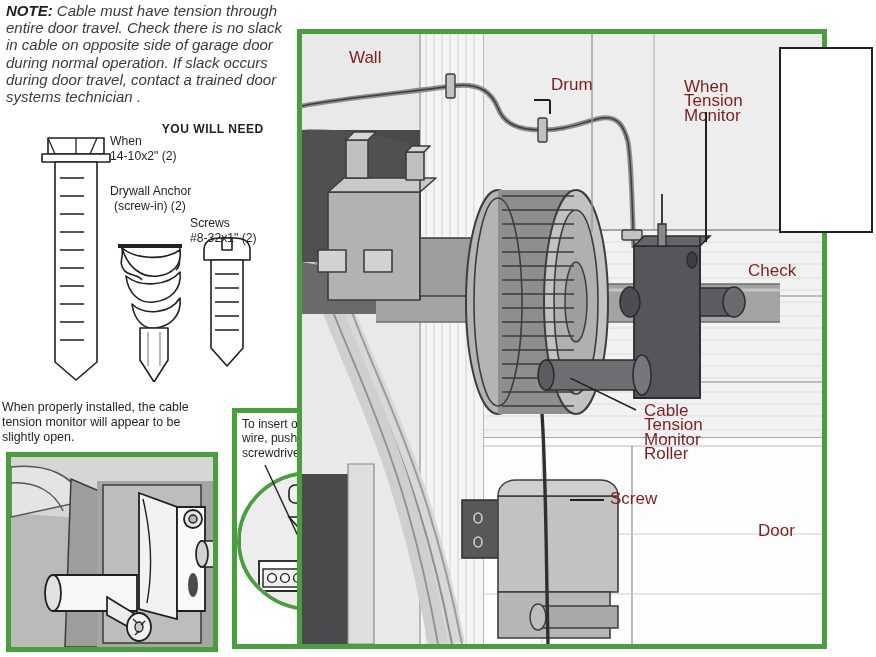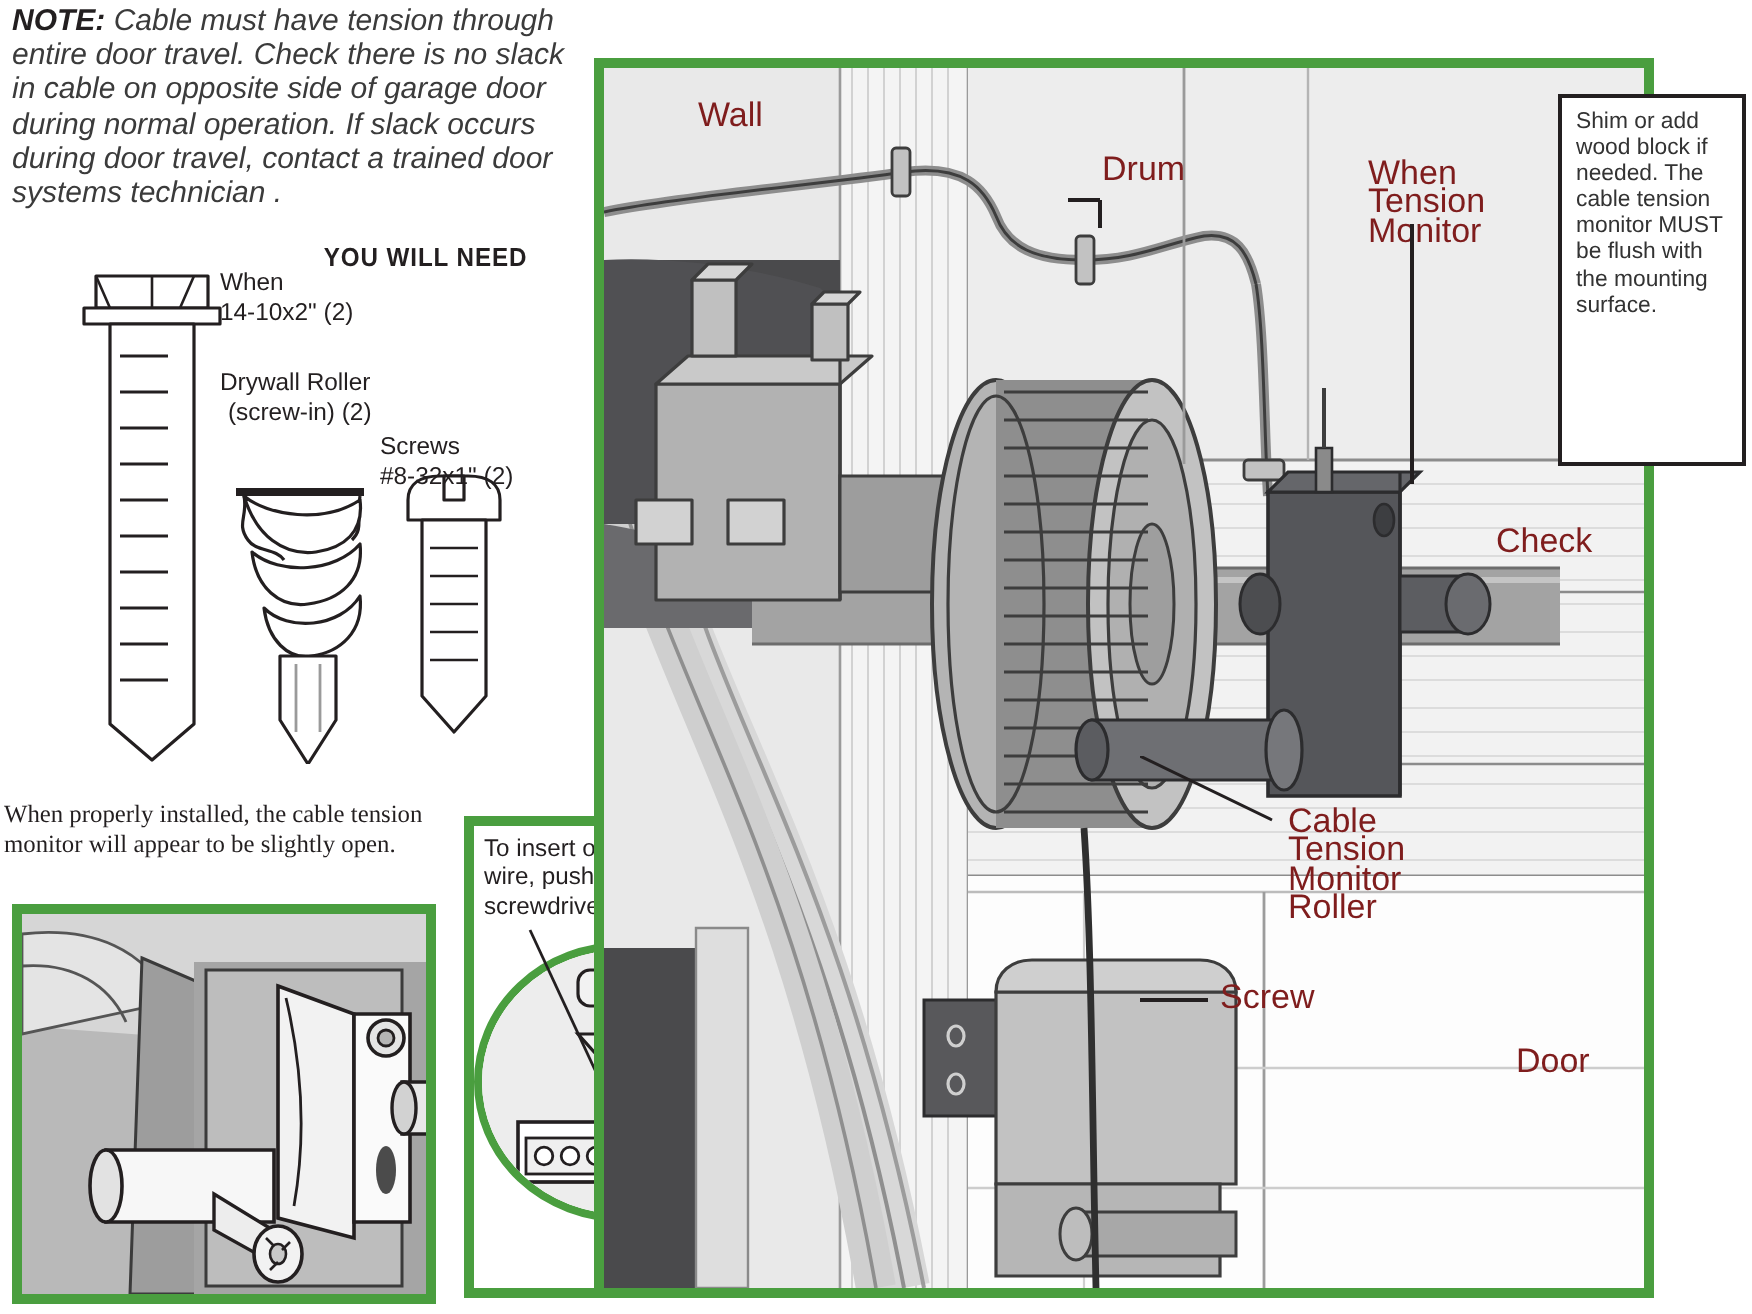--- a/index.html
+++ b/index.html
@@ -14,21 +14,21 @@
 
   
   #ywn{left:6px;top:112px;width:262px;display:flex;align-items:flex-end;gap:9px;flex-direction:column;}
   #ywn .rule{height:2px;background:#231f20;flex:1;}
   #ywn .ttl{font-size:13px;font-weight:bold;letter-spacing:.5px;
             transform:scaleX(.93);transform-origin:center;white-space:nowrap;}
 
   .hwlabel{font-size:12.2px;line-height:14.6px;color:#231f20;}
 
   
-  #photocap{left:2px;top:400px;width:216px;font-size:12.4px;line-height:15.2px;font-family:Liberation Serif, serif;}
+  #photocap{left:2px;top:400px;width:216px;font-size:12.4px;line-height:15.2px;}
 
   
   .greenpanel{border:5px solid #4a9e3f;box-sizing:border-box;background:#e9e9e9;}
 
   #mainpanel{left:297px;top:29px;width:530px;height:620px;overflow:hidden;}
   #photopanel{left:6px;top:452px;width:212px;height:200px;overflow:hidden;}
   #detailpanel{left:232px;top:408px;width:214px;height:241px;overflow:hidden;background:#fff;}
 
   
   #callout{left:779px;top:47px;width:94px;height:186px;background:#fff;
@@ -93,21 +93,21 @@
     <path d="M193 142 h24 M193 156 h24 M193 170 h24 M193 184 h24 M193 198 h24"></path>
   </g>
 </svg>
 </div>
 
 <div class="hwlabel abs" style="left:110px;top:134px;">
   <div>When</div>
   <div>14-10x2" (2)</div>
 </div>
 <div class="hwlabel abs" style="left:110px;top:184px;">
-  <div>Drywall Roller</div>
+  <div>Drywall Anchor</div>
   <div style="padding-left:4px;">(screw-in) (2)</div>
 </div>
 <div class="hwlabel abs" style="left:190px;top:216px;">
   <div>Screws</div>
   <div>#8-32x1" (2)</div>
 </div>
 
 <div id="photocap" class="abs">When properly installed, the cable tension monitor will appear to be slightly open.</div>
 
 <div id="photopanel" class="greenpanel abs">
@@ -364,14 +364,13 @@
       <path d="M0 0 L66 32" stroke="#231f20" stroke-width="1.5" fill="none"></path>
     </svg>
 </div>
 
 <div class="dlabel abs" style="left:610px;top:492px;">Screw</div>
 <div class="lead abs" style="left:570px;top:499px;width:34px;height:1.6px;"></div>
 
 <div class="dlabel abs" style="left:758px;top:524px;">Door</div>
 
 <div id="callout" class="abs">
-  <p>Shim or add wood block if needed. The cable tension monitor MUST be flush with the mounting surface.</p>
 </div>
 
 </body></html>

